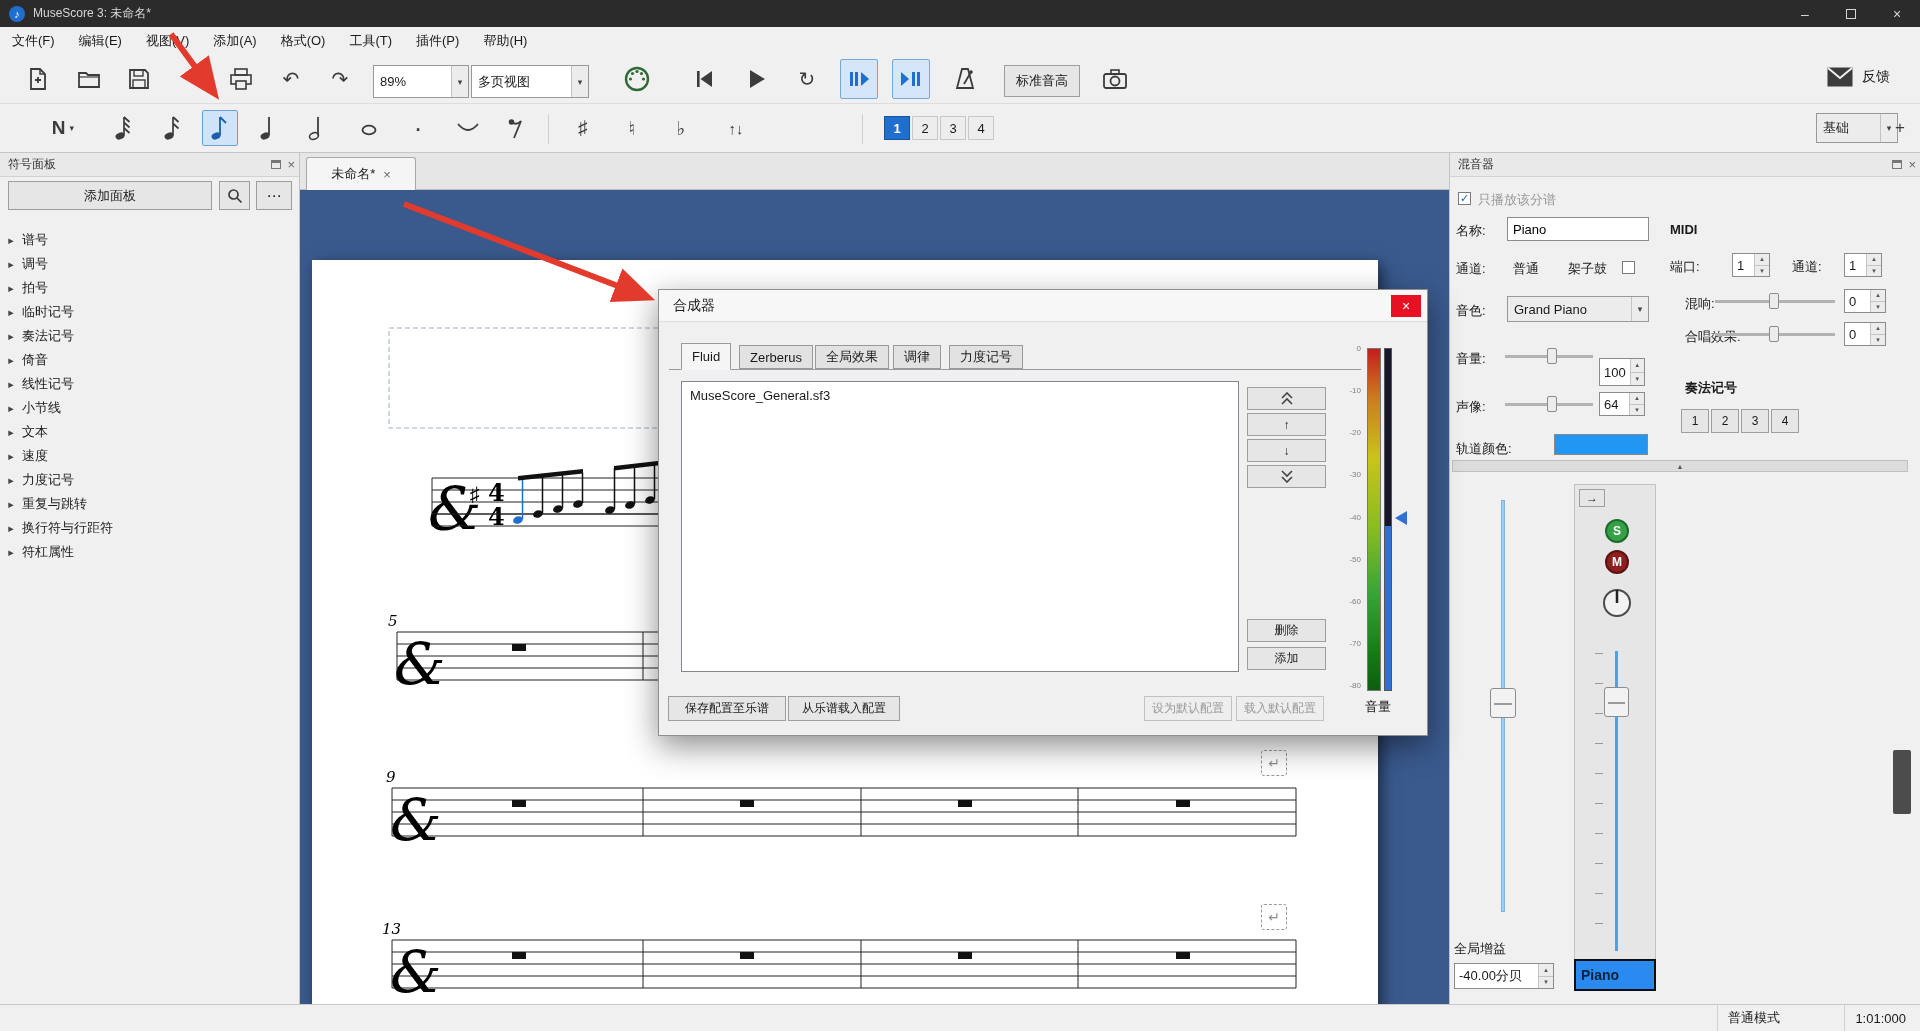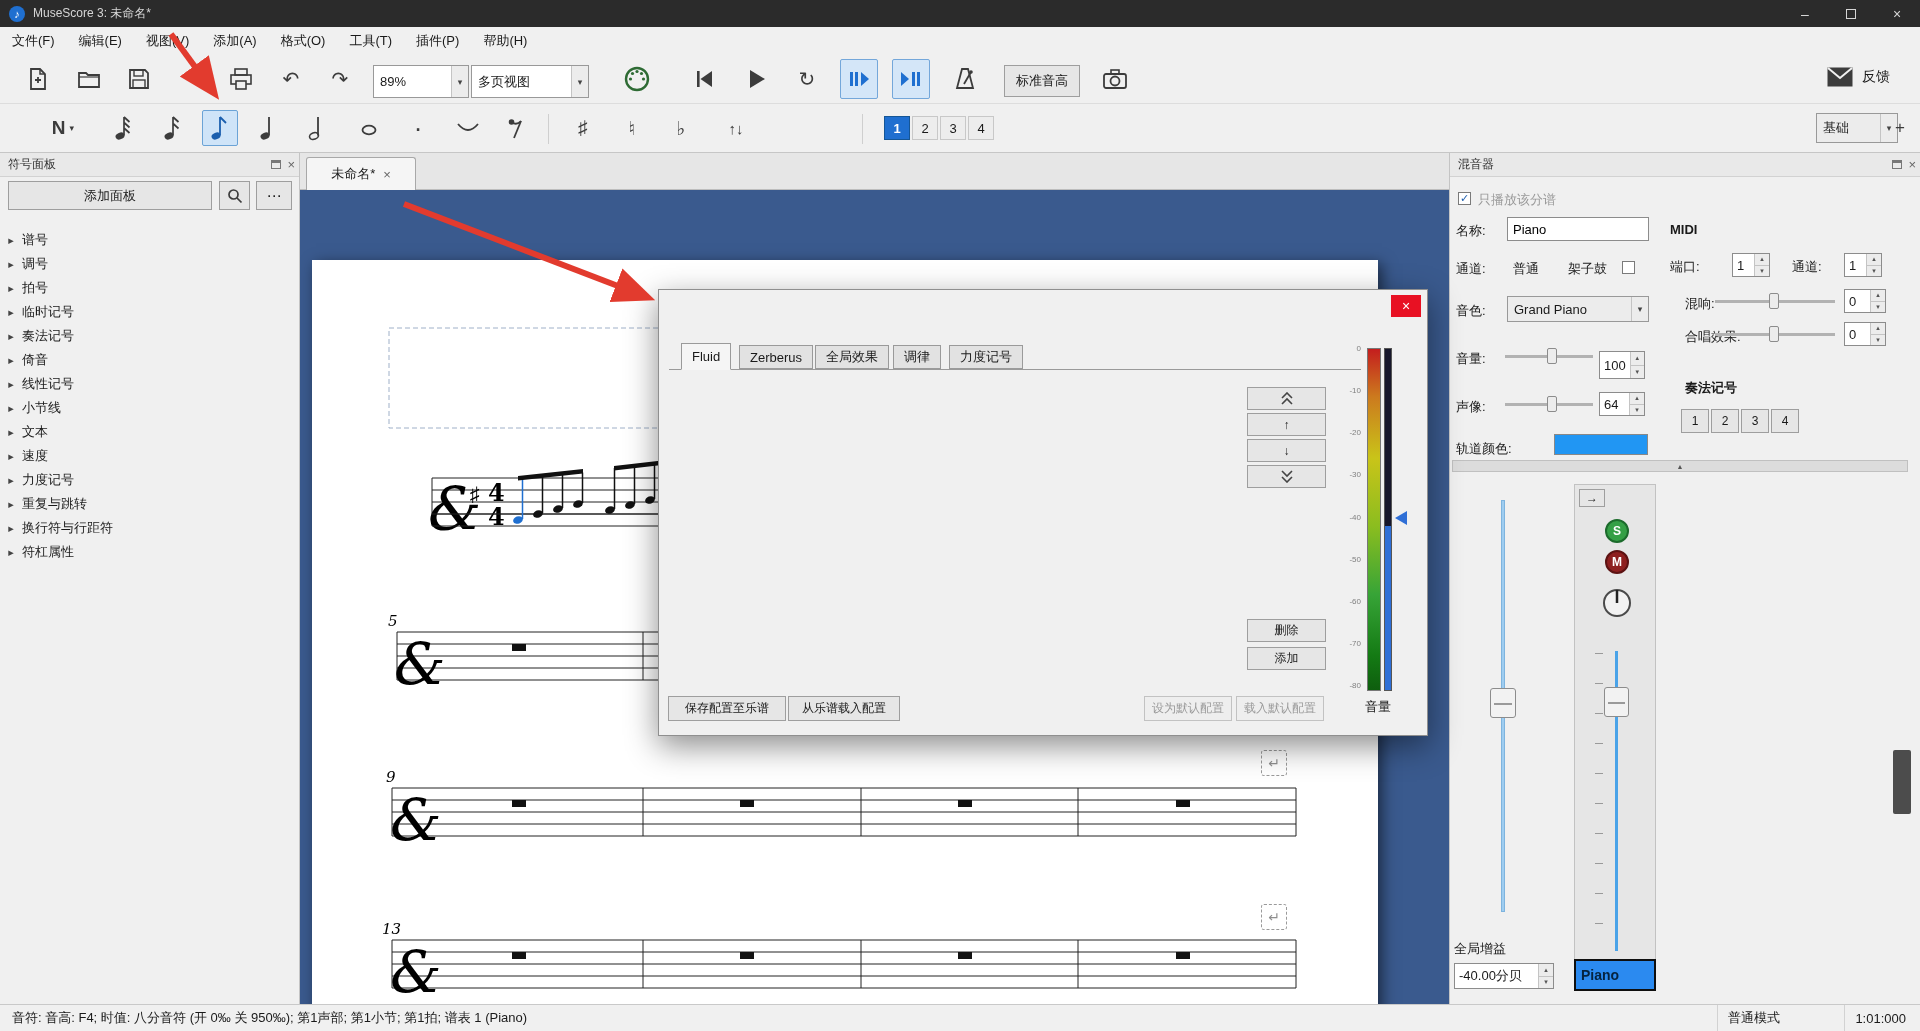--- a/index.html
+++ b/index.html
@@ -550,21 +550,21 @@
           <i>▴</i>
           <i>▾</i>
         </span>
     </div>
 
     <div class="mlabel" style="left:6px;top:197px">音量:</div>
     <div class="hslider" style="left:55px;top:194px;width:88px">
         <div class="groove"></div>
         <div class="shandle" style="left:48%"></div>
       </div>
-    <div class="spin" style="left:149px;top:198px;width:46px;height:28px">
+    <div class="spin" style="left:149px;top:205px;width:46px;height:28px">
       <span class="sval">100</span>
       <span class="sarrows">
           <i>▴</i>
           <i>▾</i>
         </span>
     </div>
 
     <div class="mlabel bold" style="left:235px;top:226px">奏法记号</div>
     <div class="btn partbtn" style="left:231px;top:256px">
         <span>1</span>
@@ -629,20 +629,23 @@
           <i>▾</i>
         </span>
     </div>
     <div class="trackname">
         <span>Piano</span>
       </div>
     <div class="scrollthumb"></div>
   </div>
 
   <div class="dlg">
+    <div class="dlgtitle">
+      <span>合成器</span>
+    </div>
     <div class="dlgclose">
         <span>×</span>
       </div>
 
     <div class="tab sel" style="left:22px">
         <span>Fluid</span>
       </div>
     <div class="tab" style="left:80px">
         <span>Zerberus</span>
       </div>
@@ -650,20 +653,23 @@
         <span>全局效果</span>
       </div>
     <div class="tab" style="left:234px">
         <span>调律</span>
       </div>
     <div class="tab" style="left:290px">
         <span>力度记号</span>
       </div>
     <div class="tabline"></div>
 
+    <div class="listbox">
+      <span>MuseScore_General.sf3</span>
+    </div>
 
     <div class="btn dbtn" style="left:588px;top:97px">
       <svg width="14" height="13" viewBox="0 0 14 13">
           <path d="M2 6L7 1l5 5M2 12l5-5 5 5" fill="none" stroke="#444" stroke-width="1.6"></path>
         </svg>
     </div>
     <div class="btn dbtn" style="left:588px;top:123px">
         <span>↑</span>
       </div>
     <div class="btn dbtn" style="left:588px;top:149px">
@@ -707,21 +713,20 @@
     </div>
     <div class="gradbar"></div>
     <div class="levelbar">
         <div class="levelfill"></div>
       </div>
     <div class="meterhandle"></div>
     <div class="mlabel" style="left:706px;top:408px">音量</div>
   </div>
 
   <div class="statusbar">
-    <span style="padding-left:12px">音符: 音高: F4; 时值: 八分音符 (开 0‰ 关 950‰); 第1声部; 第1小节; 第1拍; 谱表 1 (Piano)</span>
     <span class="statusright" style="right:130px">普通模式</span>
     <span class="statusright" style="right:4px">1:01:000</span>
   </div>
 
   <svg class="arrows" width="1920" height="1031" viewBox="0 0 1920 1031">
     <defs>
       <marker id="ah" markerWidth="8" markerHeight="8" refX="5" refY="3" orient="auto">
         <polygon points="0,0 7,3 0,6" fill="#e23b2e"></polygon>
       </marker>
     </defs>

